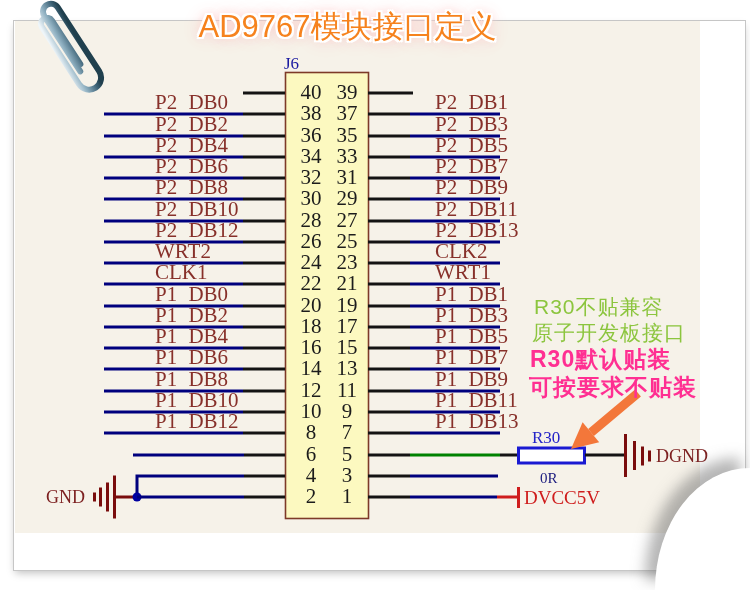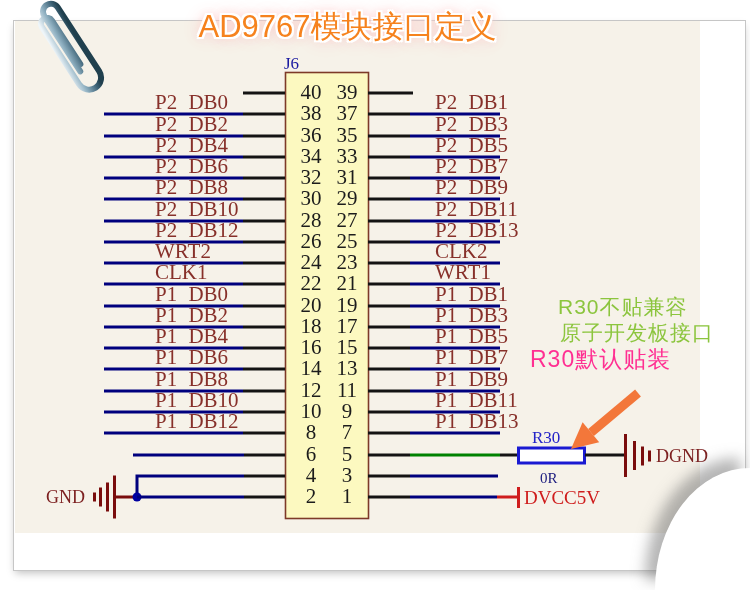--- a/index.html
+++ b/index.html
@@ -24,23 +24,23 @@
   .grn{stroke:#008200;}
   .red{stroke:#cf1d1d;}
   .dr{stroke:#7a0d0d;}
   
   .title{position:absolute;left:175px;top:6px;width:345px;text-align:center;
          font-size:31px;font-weight:normal;color:#f6821d;white-space:nowrap;
          text-shadow:-2px 0 0 #fff,2px 0 0 #fff,0 -2px 0 #fff,0 2px 0 #fff,
                      -2px -2px 0 #fff,2px 2px 0 #fff,-2px 2px 0 #fff,2px -2px 0 #fff,
                      0 0 10px #ffc2c2,0 0 16px #ffc9c9,0 0 26px #ffd8d8;}
   .note{position:absolute;white-space:nowrap;letter-spacing:1px;}
-  .g1{left:558px;top:293px;font-size:21px;color:#8cc53e;}
-  .g2{left:560px;top:319px;font-size:21px;color:#8cc53e;}
-  .p1{left:530px;top:344px;font-size:23px;color:#ff2f92;font-weight:normal;}
+  .g1{left:534px;top:293px;font-size:21px;color:#8cc53e;}
+  .g2{left:532px;top:319px;font-size:21px;color:#8cc53e;}
+  .p1{left:530px;top:344px;font-size:23px;color:#ff2f92;font-weight:bold;}
   .p2{left:529px;top:372px;font-size:23px;color:#ff2f92;font-weight:bold;}
   .curl{position:absolute;left:655px;top:468px;width:95px;height:122px;background:#fff;
         border-top-left-radius:100% 100%;box-shadow:-10px -10px 14px rgba(110,110,110,.5);}
 </style>
 </head>
 <body>
 
 <div class="stage">
   <div class="page"></div>
   <div class="paper"></div>
@@ -296,20 +296,21 @@
       <path d="M638 393L591 432.5" stroke="#f3773a" stroke-width="9" fill="none"></path>
       <polygon points="571,449 582.6,422.3 599.2,442.3" fill="#f3773a"></polygon>
     </g>
   </svg>
 
   <div class="title">AD9767模块接口定义</div>
 
   <div class="note g1">R30不贴兼容</div>
   <div class="note g2">原子开发板接口</div>
   <div class="note p1">R30默认贴装</div>
+  <div class="note p2">可按要求不贴装</div>
 
   <div class="curl"></div>
 
   <svg class="schem" width="180" height="160" viewBox="0 0 180 160" style="left:0;top:-6px;">
     <defs>
       <linearGradient id="pc2" x1="0" y1="0" x2="1" y2="0.3">
         <stop offset="0" stop-color="#eef5f9"></stop>
           <stop offset="0.4" stop-color="#8fb0c1"></stop>
         <stop offset="0.8" stop-color="#3d6276"></stop>
           <stop offset="1" stop-color="#20404e"></stop>

